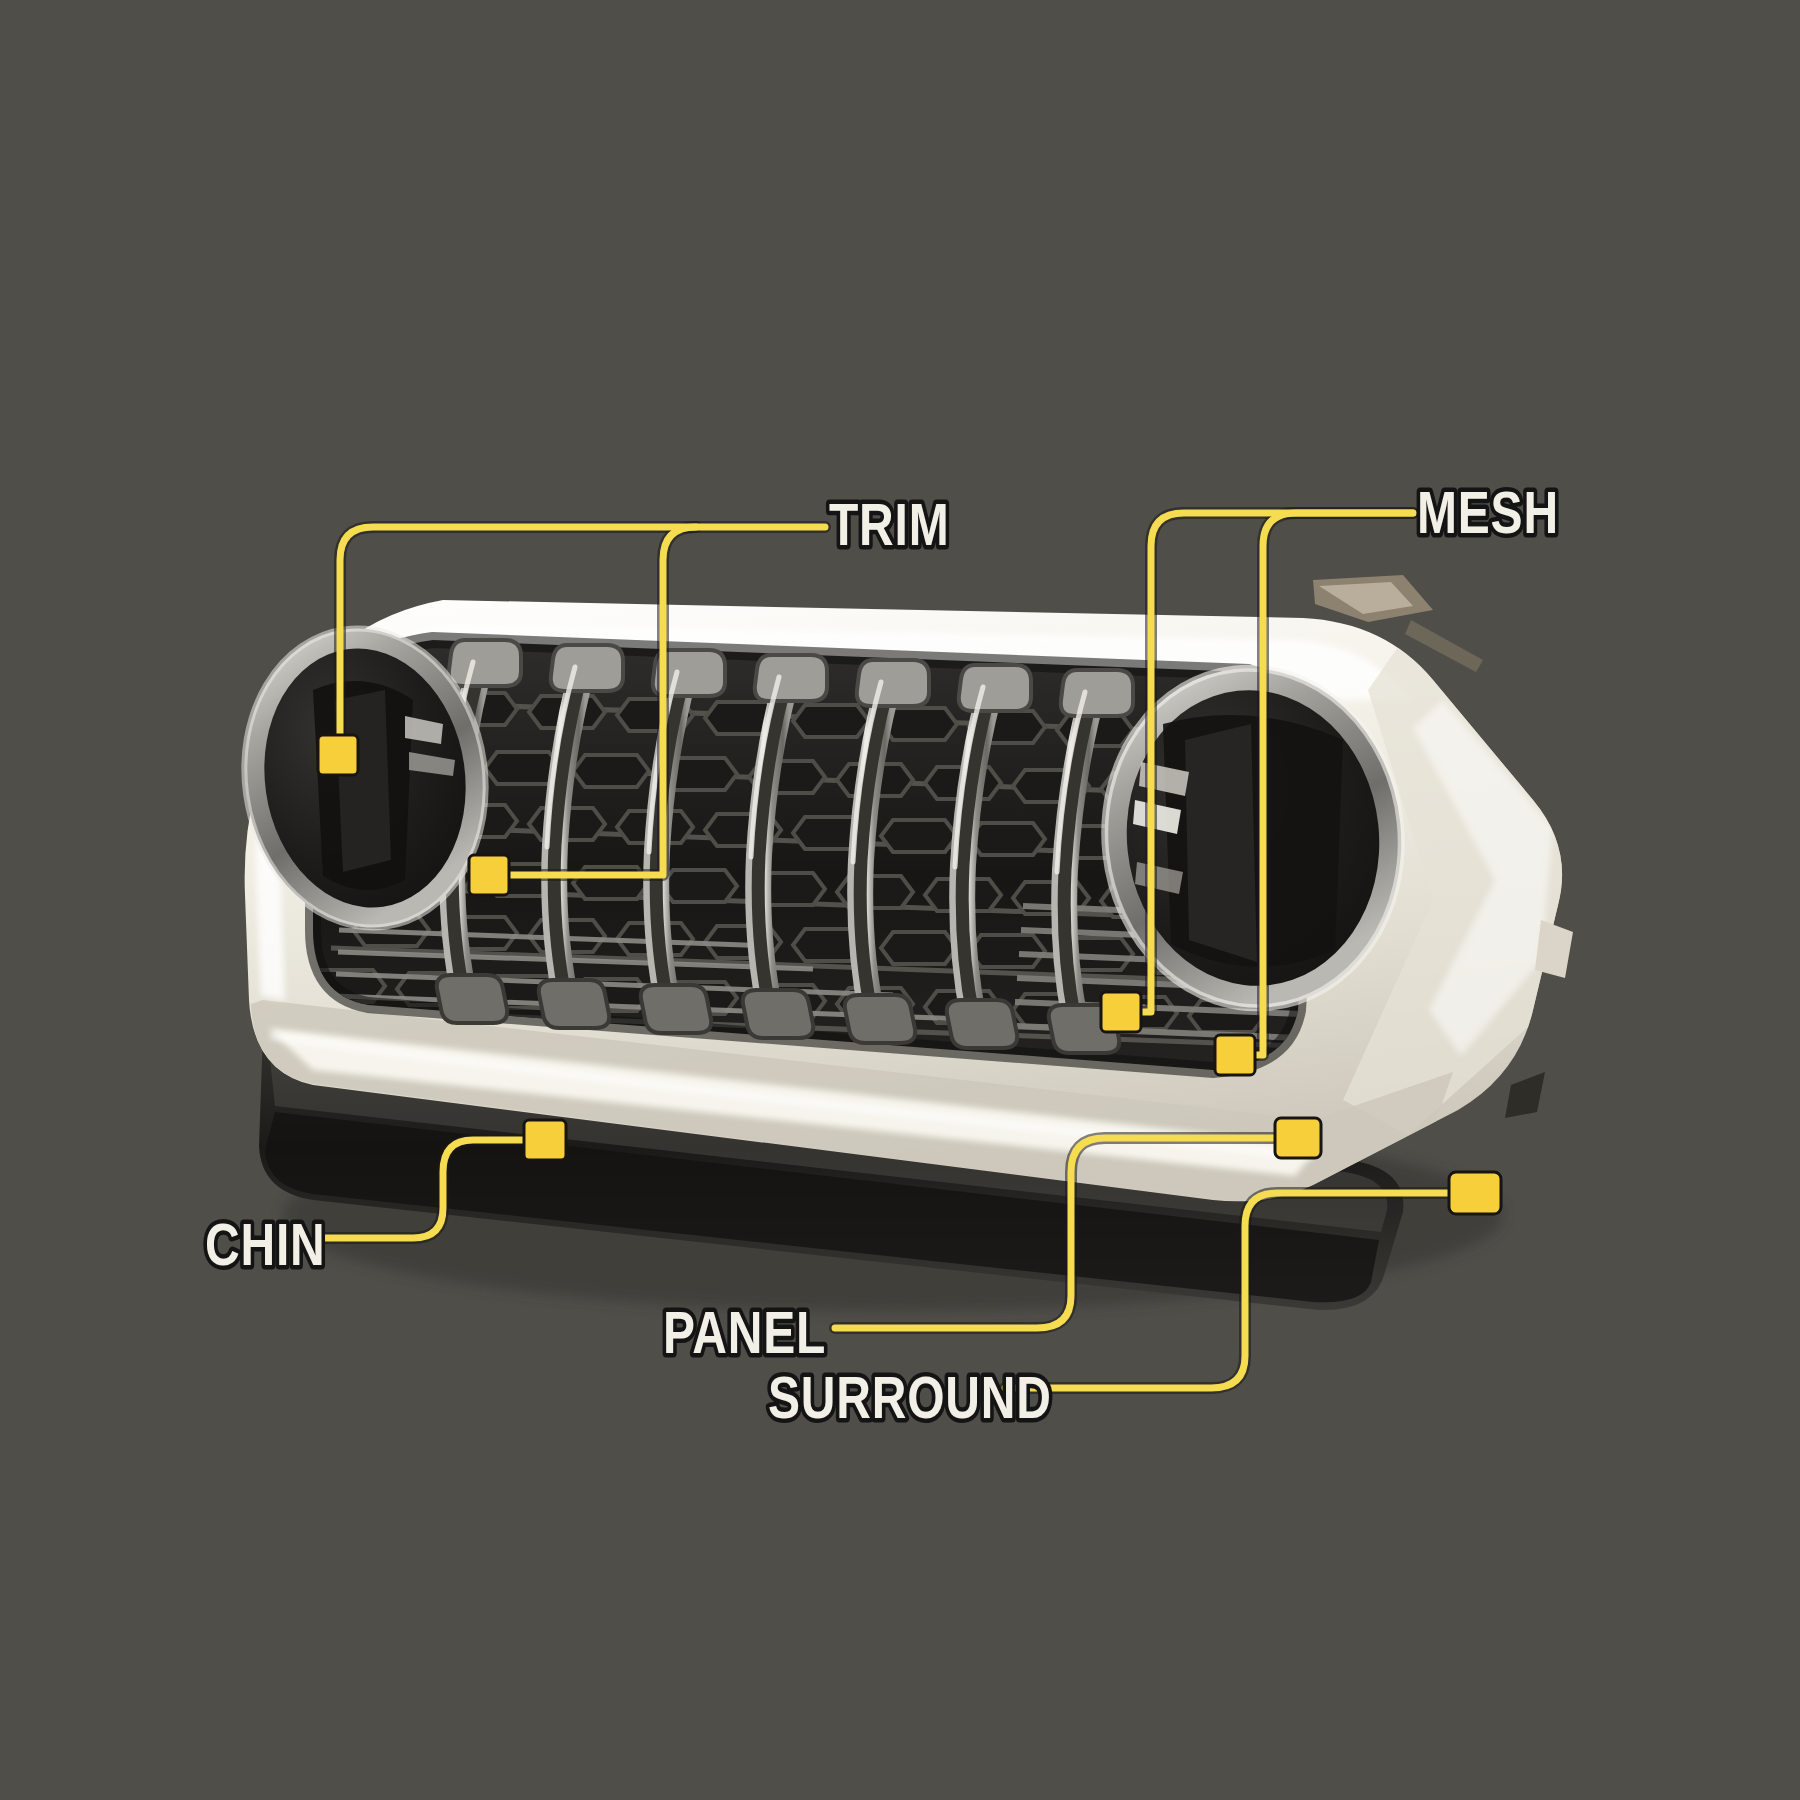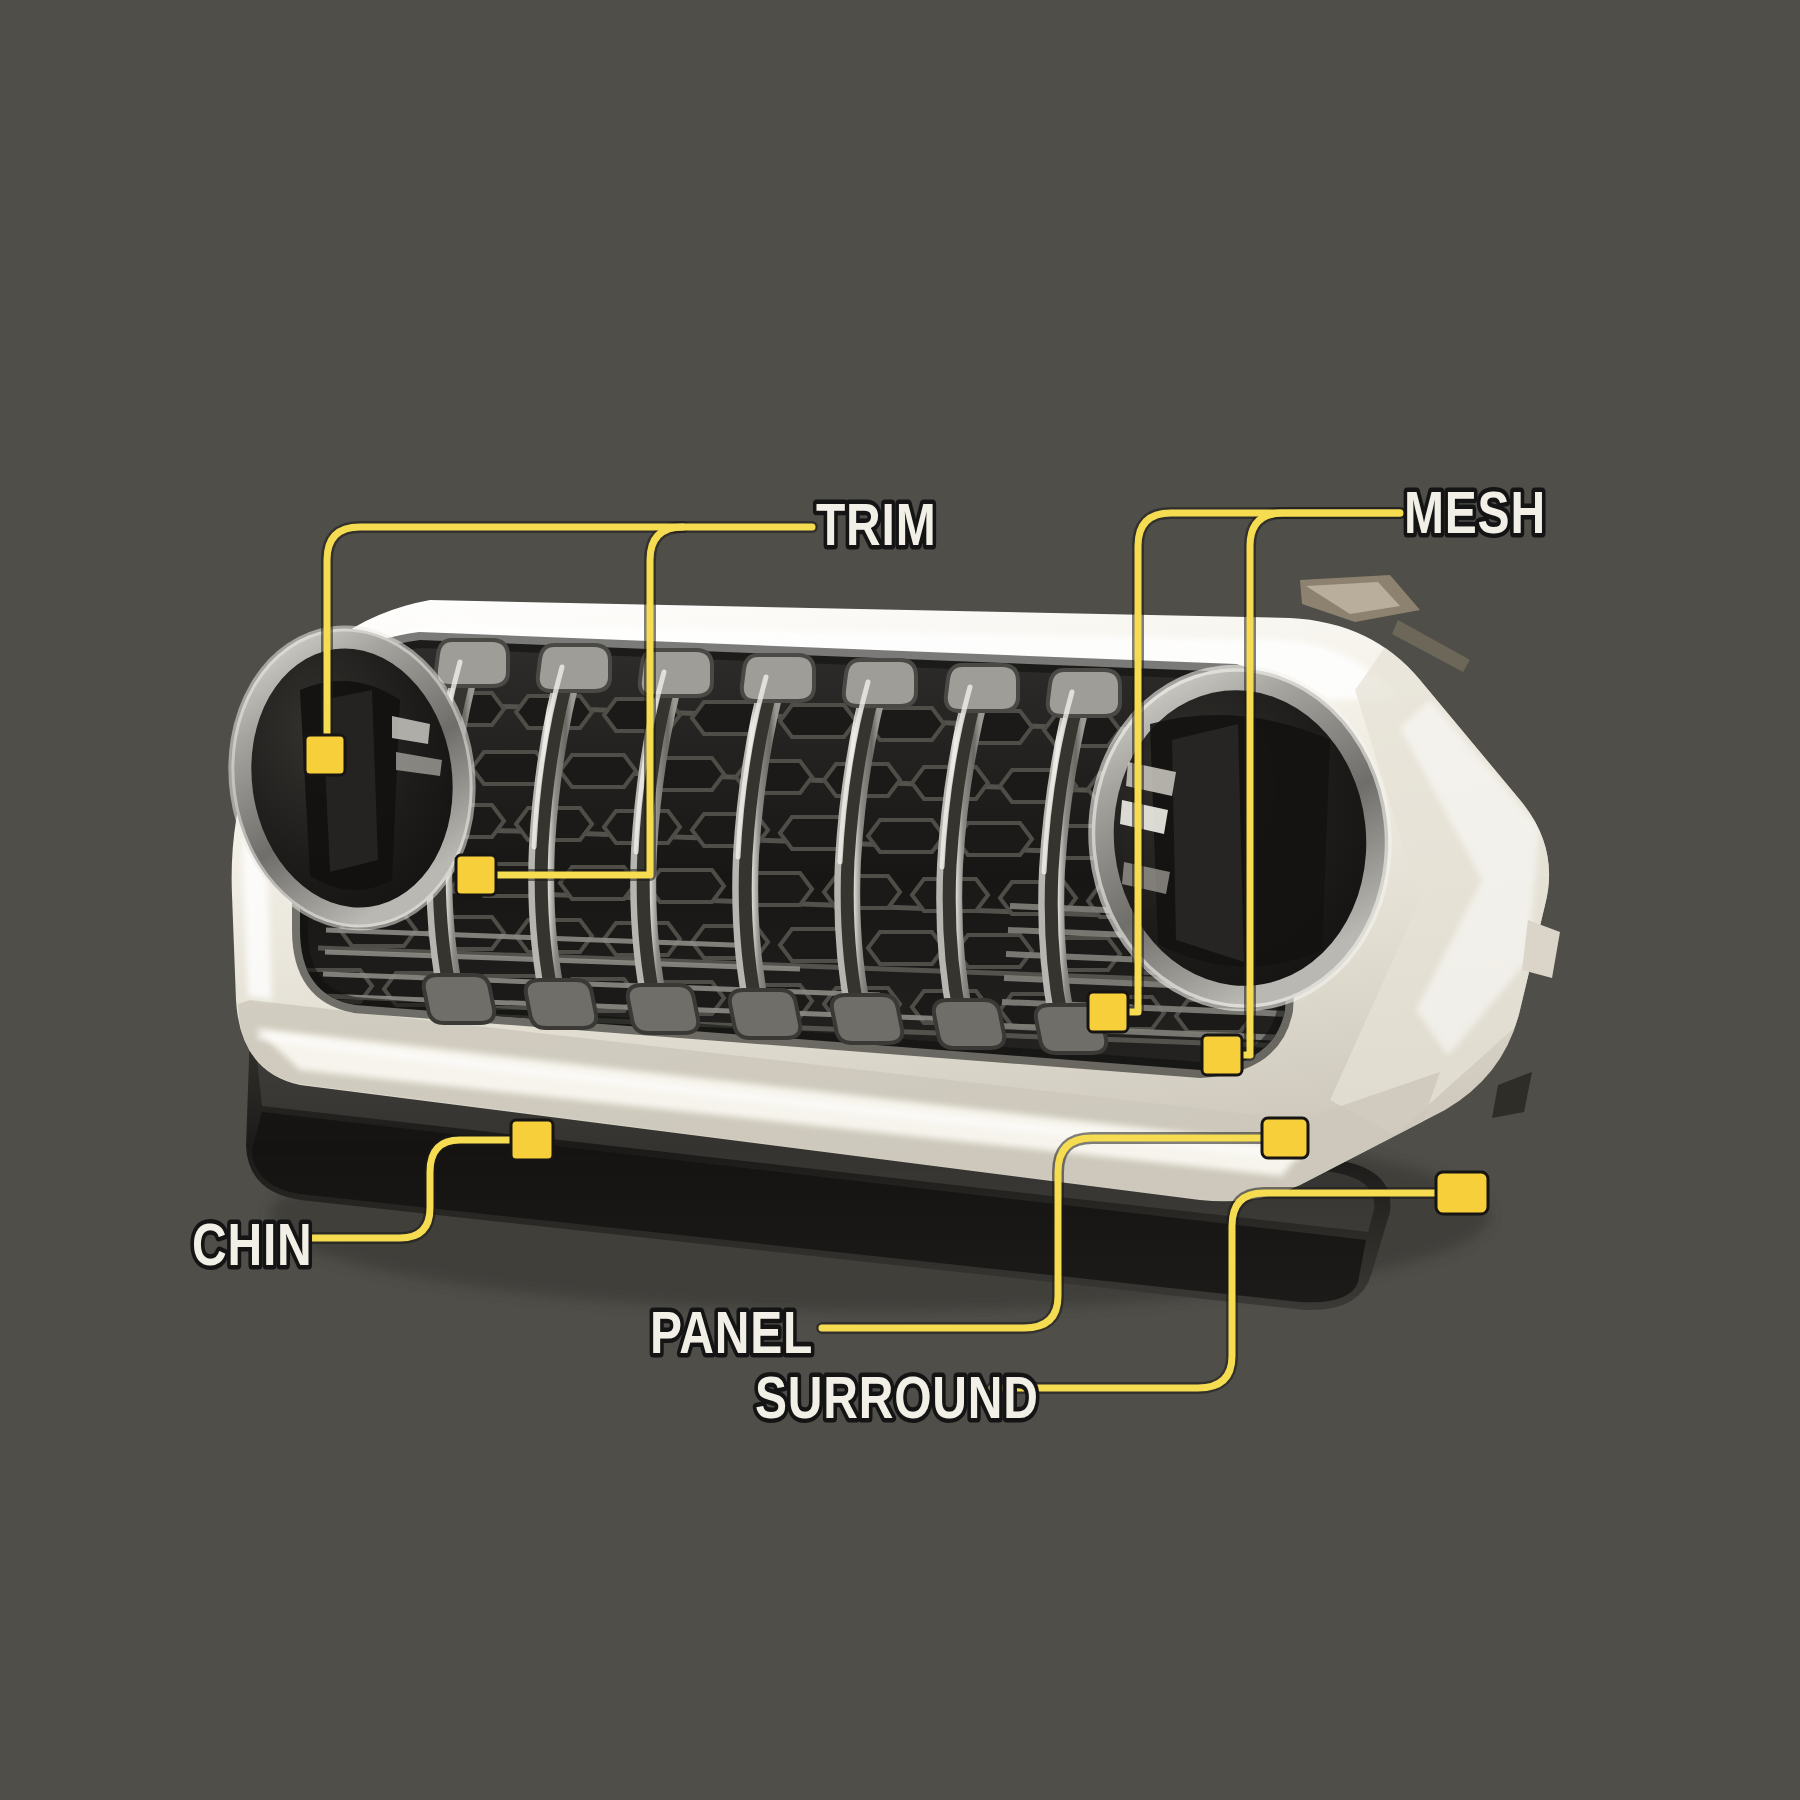--- a/index.html
+++ b/index.html
@@ -3,21 +3,21 @@
 <meta charset="utf-8">
 <style>
   html,body{margin:0;padding:0;}
   body{
     width:1800px;height:1800px;
     background:#4f4e49;
     font-family:"Liberation Sans", sans-serif;
     overflow:hidden;
     position:relative;
   }
-  #stage{position:absolute;inset:0;}
+  #stage{position:absolute;inset:0;margin-left:13px;}
   svg.layer{position:absolute;left:0;top:0;width:1800px;height:1800px;}
   .calloutText{
     font-family:"Liberation Sans", sans-serif;
     font-weight:700;
     font-size:60px;
     letter-spacing:1px;
     fill:#f2efe6;
     stroke:#141414;
     stroke-width:9px;
     paint-order:stroke fill;

